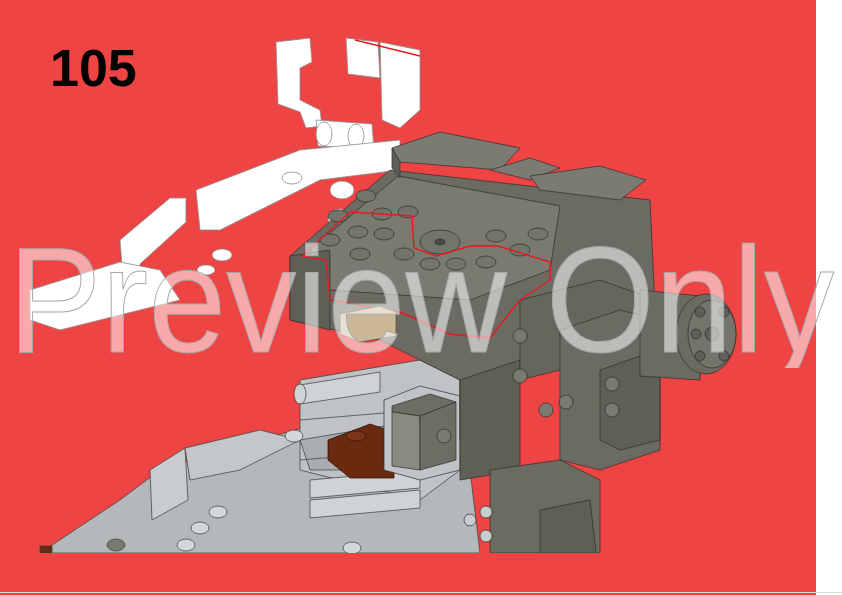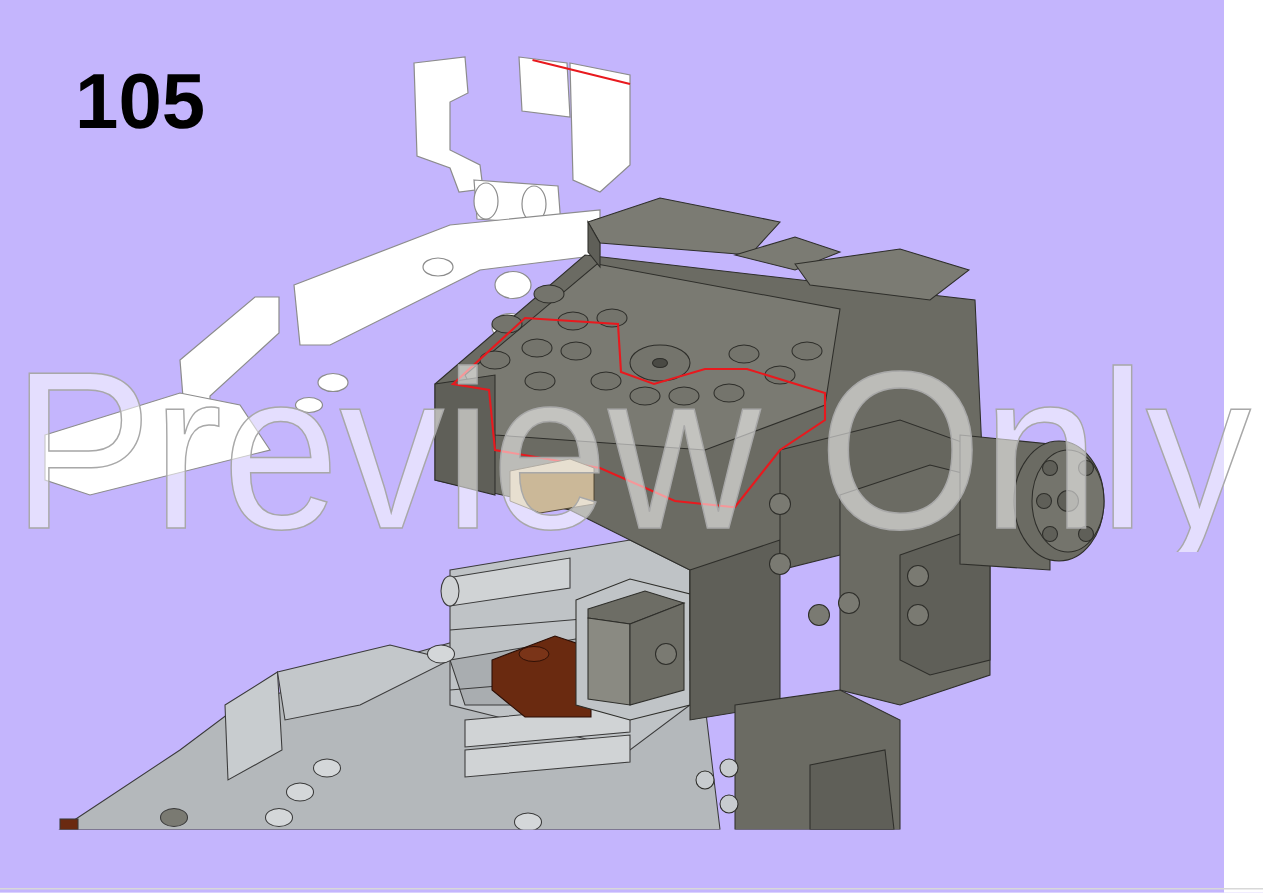--- a/index.html
+++ b/index.html
@@ -1,18 +1,18 @@
 <!DOCTYPE html>
 <html><head>
 <meta charset="utf-8">
 <style>
   html, body { margin: 0; padding: 0; background: #ffffff; }
   body { width: 842px; height: 595px; position: relative; overflow: hidden;
          font-family: "Liberation Sans", sans-serif; }
-  .page { position: absolute; left: 0; top: 0; width: 816px; height: 595px; background: #c4b5fd; }
+  .page { position: absolute; left: 0; top: 0; width: 816px; height: 595px; background: #ef4444; }
   .step-number { position: absolute; left: 50px; top: 42px; font-size: 52px; font-weight: bold;
                  color: #000; letter-spacing: 0px; line-height: 1; font-family: "Liberation Sans", sans-serif; }
   .illustration { position: absolute; left: 0; top: 0; width: 842px; height: 595px; }
   .watermark { position: absolute; left: 0; top: 228px; width: 842px; height: 140px; pointer-events: none; }
   .footer-line { position: absolute; left: 0; top: 592px; width: 842px; height: 1px; background: #d8d8d8; }
 </style>
 </head>
 <body>
 
 <div class="page">

